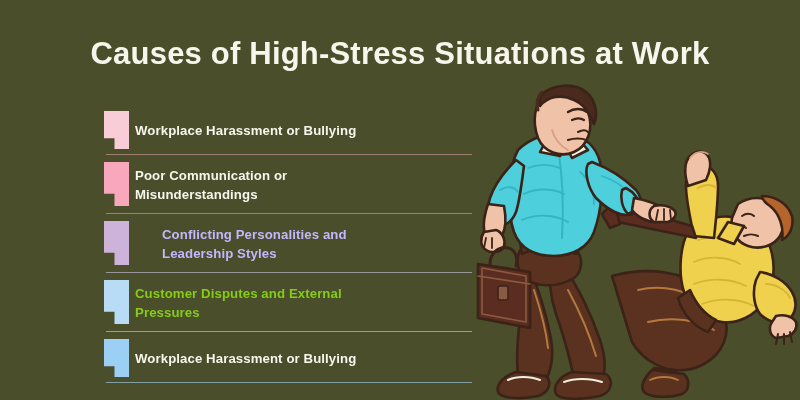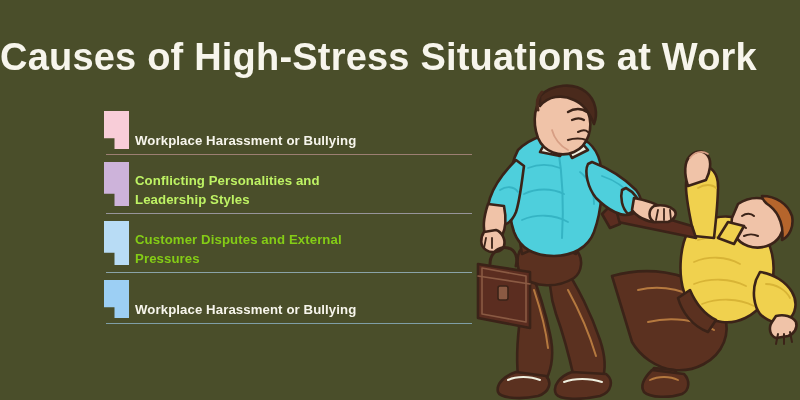--- a/index.html
+++ b/index.html
@@ -17,22 +17,22 @@
     background: #4a4e2a;
     overflow: hidden;
   }
 
   
   .title {
     position: absolute;
     left: 0;
     top: 36px;
     width: 800px;
-    text-align: left;
-    font-size: 38px;
+    text-align: center;
+    font-size: 31px;
     font-weight: 700;
     letter-spacing: 0.2px;
     color: #f7f5ec;
     font-family: "Liberation Sans", sans-serif;
     white-space: nowrap;
   }
 
   
   .list {
     position: absolute;
@@ -40,21 +40,21 @@
     top: 110px;
     width: 272px;
   }
   .list-item {
     position: relative;
     min-height: 40px;
     padding-left: 31px;
     padding-bottom: 5px;
     margin-bottom: 6px;
     display: flex;
-    align-items: flex-end;
+    align-items: center;
   }
   .list-item .divider {
     position: absolute;
     left: 2px;
     right: -96px;
     bottom: 0;
     height: 1px;
   }
   .marker {
     position: absolute;
@@ -92,24 +92,29 @@
   <div class="title" style="color: rgb(247, 245, 236);">Causes of High-Stress Situations at Work</div>
 
   <div class="list">
 
     <div class="list-item">
       <span class="marker" style="background:#f8cdd8"></span>
       <span class="item-label" style="color: rgb(247, 245, 236);">Workplace Harassment or Bullying</span>
       <span class="divider" style="background:#9c7f72"></span>
     </div>
 
+    <div class="list-item two-line">
+      <span class="marker" style="background:#f9a7bd"></span>
+      <span class="item-label" style="color: rgb(247, 245, 236);">Poor Communication or Misunderstandings</span>
+      <span class="divider" style="background:#a07f6f"></span>
+    </div>
 
     <div class="list-item two-line">
       <span class="marker" style="background:#cdb3da"></span>
-      <span class="item-label" style="color: #bef264;">Conflicting Personalities and Leadership Styles</span>
+      <span class="item-label" style="color: #c4b5fd; margin-left: 27px;">Conflicting Personalities and Leadership Styles</span>
       <span class="divider" style="background:#97959a"></span>
     </div>
 
     <div class="list-item two-line">
       <span class="marker" style="background:#b8dcf5"></span>
       <span class="item-label" style="color: #84cc16;">Customer Disputes and External Pressures</span>
       <span class="divider" style="background:#8aa3a8"></span>
     </div>
 
     <div class="list-item">

